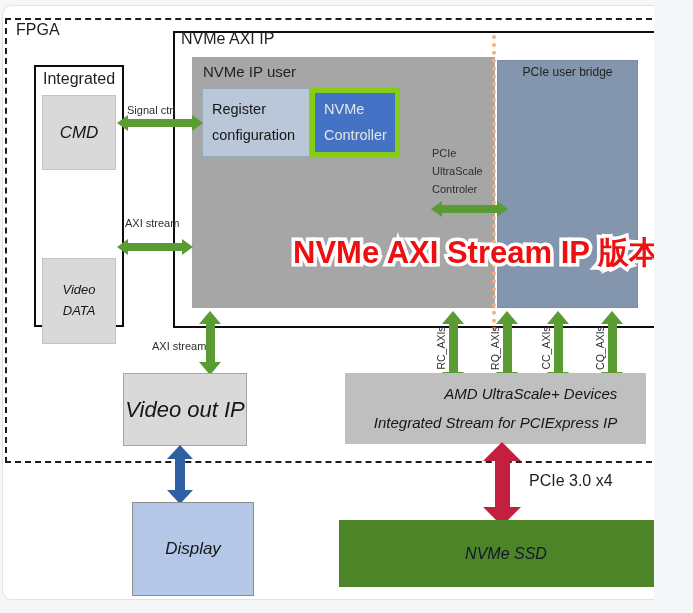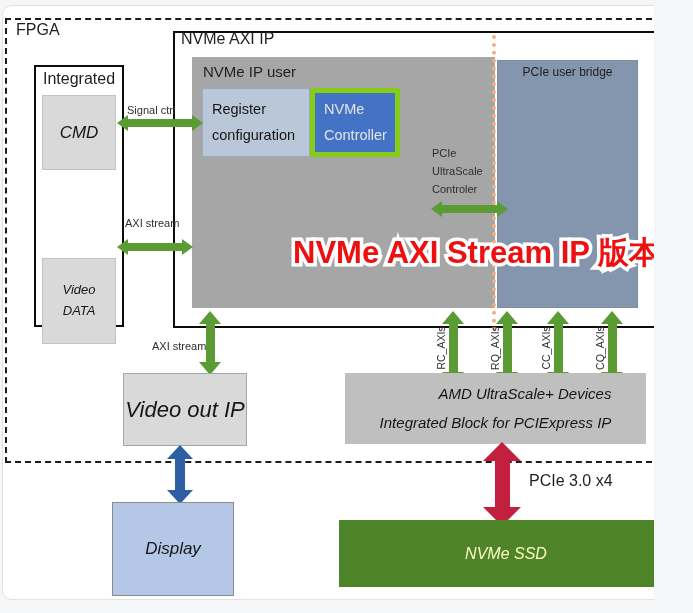--- a/index.html
+++ b/index.html
@@ -16,21 +16,21 @@
   .outline{background:#fff;border:2px solid #0d0d0d;}
   .gray-fill{background:var(--c-block-gray,#d9d9d9);border:1px solid #c3c3c3;}
   .center{display:flex;align-items:center;justify-content:center;text-align:right;font-style:italic;}
 
   .core{background:var(--c-core-gray,#a6a6a6);}
   .bridge{background:var(--c-bridge-blue,#8496ad);border:1px solid #7c8da2;}
   .register{background:var(--c-register-blue,#b9c7d9);border:1px solid #97a9bf;}
   .controller{background:var(--c-controller-blue,#4472c4);border:5px solid #84cc16;color:#e5e5e5;}
   .amd{background:var(--c-amd-gray,#bfbfbf);}
   .display{background:var(--c-display-blue,#b4c7e7);border:1px solid #8c8c8c;}
-  .ssd{background:var(--c-ssd-green,#4e8428);color:#fef9c3;}
+  .ssd{background:var(--c-ssd-green,#4e8428);color:#0f172a;}
 
   .dotted-line{position:absolute;left:492px;top:35px;height:296px;width:0;
                border-left:4px dotted var(--c-dotted-orange,#f5ae7c);}
 
   
   .arr{position:absolute;}
   .arr .shaft{position:absolute;background:currentColor;}
   .arr .head{position:absolute;width:0;height:0;}
   .arr.green{color:var(--c-arrow-green,#5a9b34);}
   .arr.blue{color:var(--c-arrow-blue,#2e5fa3);}
@@ -155,38 +155,38 @@
   <div class="vlabel" style="left:411px;top:342px;">RC_AXIs</div>
   <div class="vlabel" style="left:465px;top:342px;">RQ_AXIs</div>
   <div class="vlabel" style="left:516px;top:342px;">CC_AXIs</div>
   <div class="vlabel" style="left:570px;top:342px;">CQ_AXIs</div>
 
   <div class="box gray-fill center" style="left:123px;top:373px;width:124px;height:73px;font-size:22px;border-color:#a6a6a6;">Video out IP</div>
 
   <div class="box amd center" style="left:345px;top:373px;width:301px;height:71px;font-size:15px;line-height:1.9;">
     <div>
       <div>AMD UltraScale+ Devices</div>
-      <div>Integrated Block for PCIExpress IP</div>
+      <div>Integrated Stream for PCIExpress IP</div>
     </div>
   </div>
 
   <div class="arr v blue" style="left:167px;top:445px;width:26px;height:59px;--hw:26px;--hh:14px;--sw:10px;">
     <div class="head n"></div>
       <div class="shaft"></div>
       <div class="head s"></div>
   </div>
 
   <div class="arr v red" style="left:483px;top:442px;width:38px;height:84px;--hw:38px;--hh:19px;--sw:15px;">
     <div class="head n"></div>
       <div class="shaft"></div>
       <div class="head s"></div>
   </div>
   <div class="lbl" style="left:529px;top:472px;font-size:16px;">PCIe 3.0 x4</div>
 
-  <div class="box display center" style="left:112px;top:502px;width:122px;height:94px;font-size:17px;">Display</div>
+  <div class="box display center" style="left:132px;top:502px;width:122px;height:94px;font-size:17px;">Display</div>
 
   <div class="box ssd center" style="left:339px;top:520px;width:334px;height:67px;font-size:16px;">NVMe SSD</div>
 
   <div class="overlay">
     <span class="stroke">NVMe AXI Stream IP 版本</span>
     <span class="fill">NVMe AXI Stream IP 版本</span>
   </div>
 </div>
 
 </body></html>

